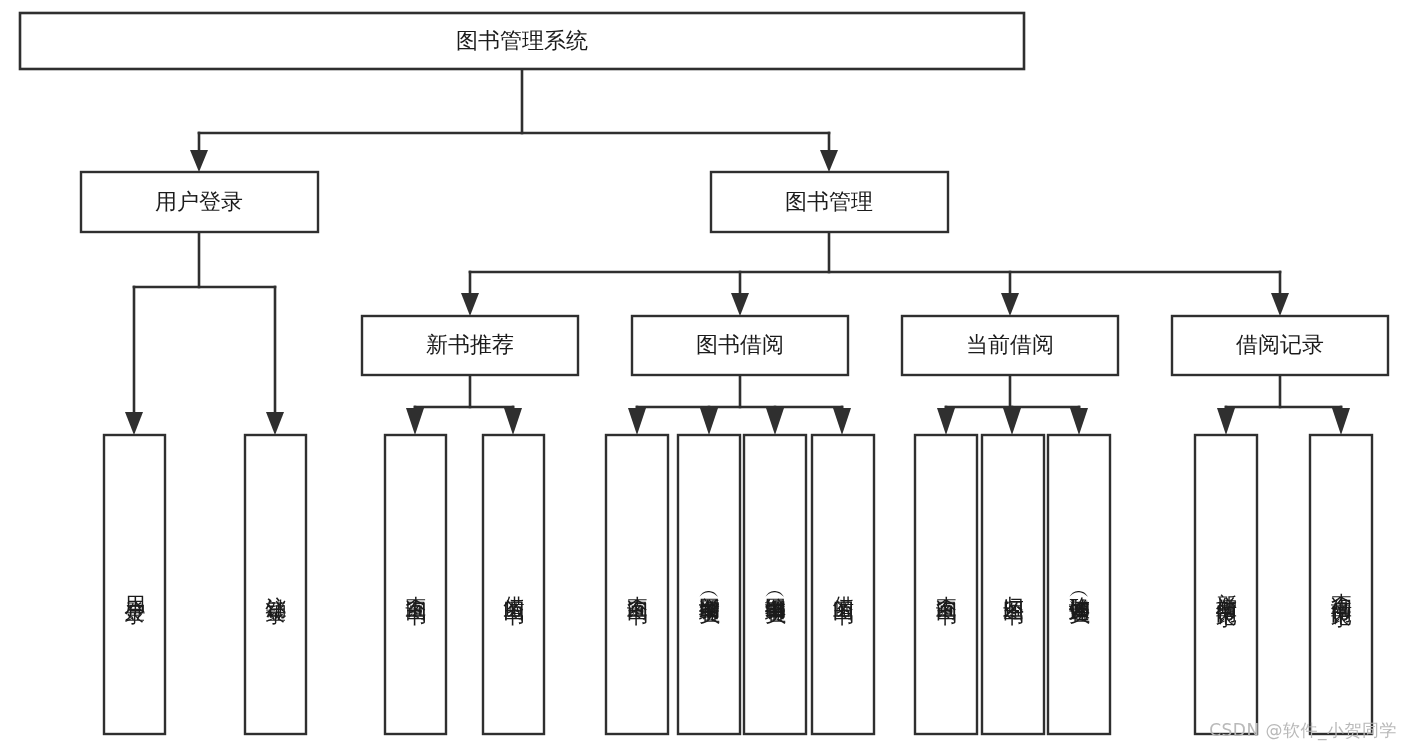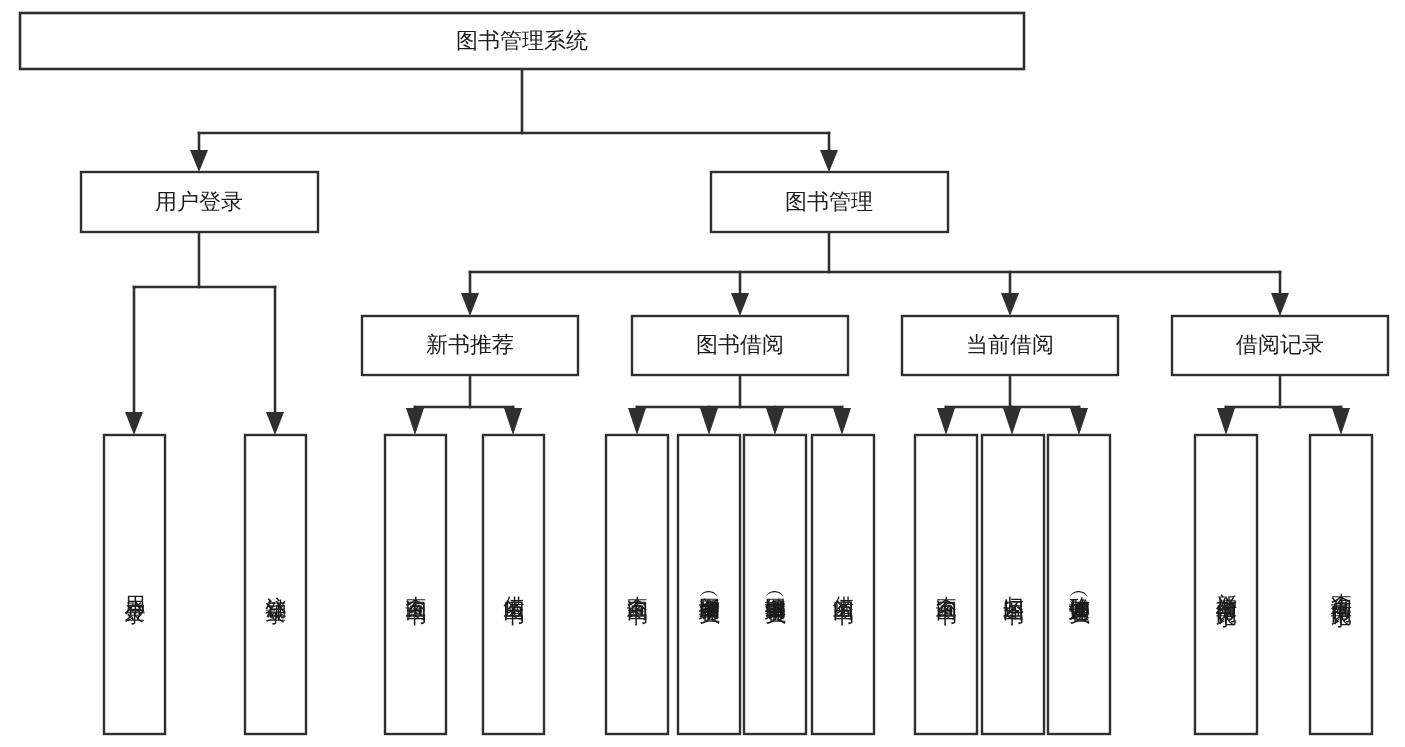--- a/index.html
+++ b/index.html
@@ -260,20 +260,21 @@
     </g>
     <g>
       <rect class="node-box" x="1310" y="435" width="62" height="299"></rect>
       <foreignObject x="1310" y="435" width="62" height="299">
         <div xmlns="http://www.w3.org/1999/xhtml" class="vlabel">查询借阅记录</div>
       </foreignObject>
     </g>
 
   </svg>
 
+  <div class="watermark">CSDN @软件_小贺同学</div>
 </div>
 
 <style>
   
   .vlabel {
     width: 100%;
     height: 100%;
     box-sizing: border-box;
     display: flex;
     align-items: center;

